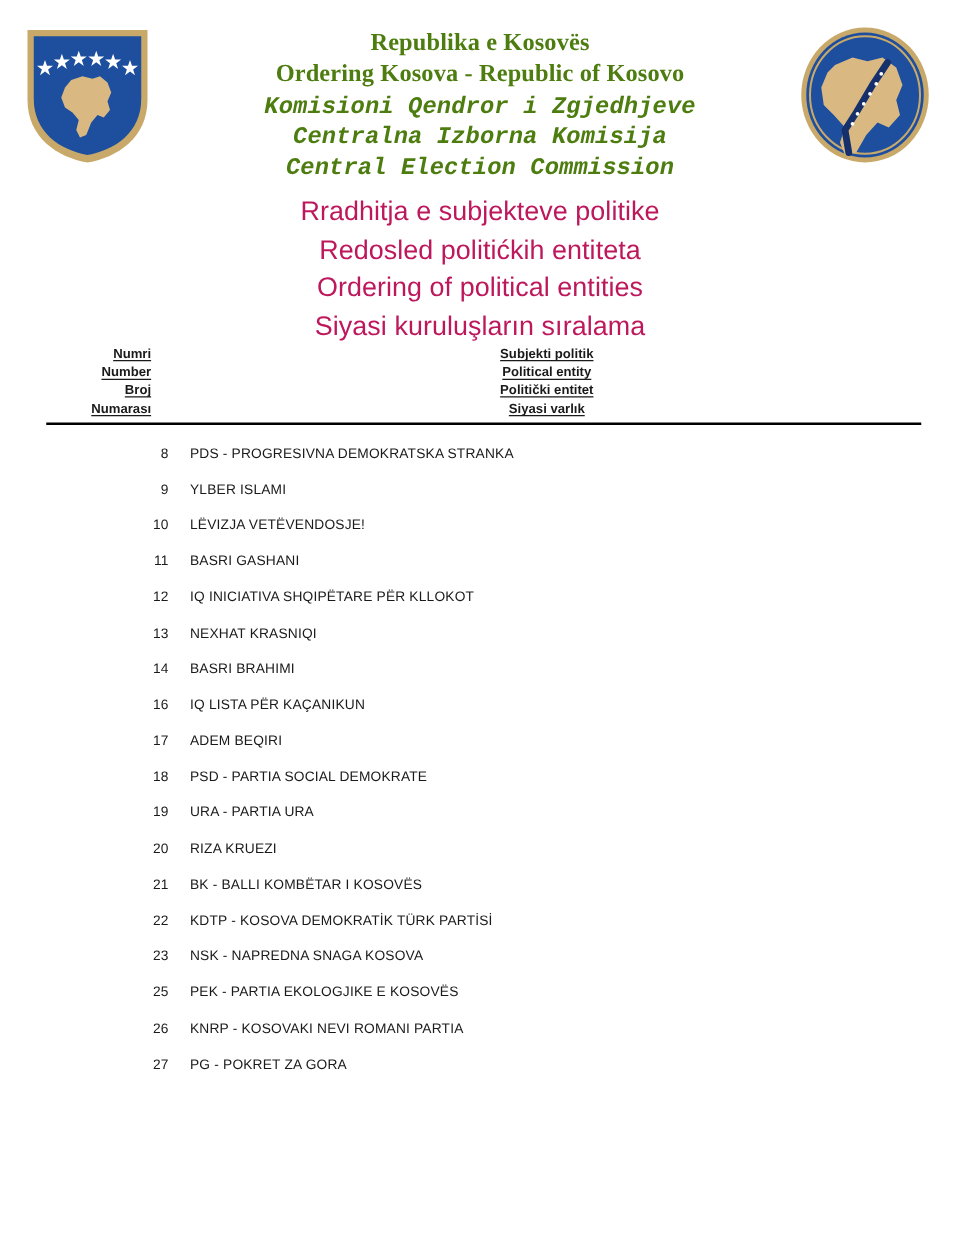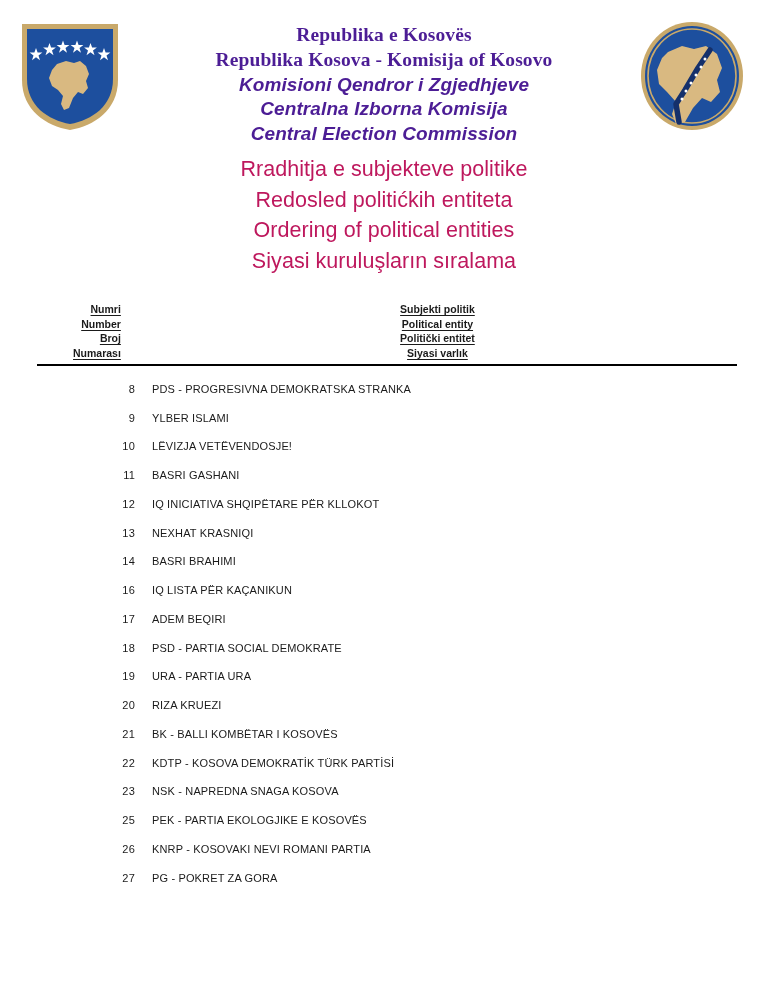--- a/index.html
+++ b/index.html
@@ -31,30 +31,30 @@
   .header-text {
     position: absolute;
     left: 0;
     right: 0;
     top: 22px;
     text-align: center;
     line-height: 1.30;
   }
   .header-text .ln {
     display: block;
-    color: #4c1d95;
+    color: #4d7c0f;
   }
   .ln-serif-bold {
     font-family: "Liberation Serif", serif;
     font-weight: bold;
     font-size: 19.5px;
     letter-spacing: 0.1px;
   }
   .ln-serif-bolditalic {
-    font-family: Liberation Sans, sans-serif;
+    font-family: Liberation Mono, monospace;
     font-weight: bold;
     font-style: italic;
     font-size: 19px;
     letter-spacing: 0.1px;
   }
 
   
   .doc-title {
     margin-top: 14px;
     text-align: center;
@@ -62,21 +62,20 @@
   }
   .doc-title .tline {
     display: block;
     font-size: 21.5px;
     color: #be185d;
     letter-spacing: 0.05px;
   }
 
   
   .table-wrap {
-    margin-top: 26px;
     padding-left: 37px;
     padding-right: 31px;
   }
   .col-head {
     display: flex;
     align-items: flex-start;
     font-size: 10.5px;
     font-weight: bold;
     line-height: 1.40;
   }
@@ -140,21 +139,21 @@
       <polygon points="74.5,25 76.1,29.6 80.9,29.6 77,32.5 78.5,37.2 74.5,34.2 70.5,37.2 72,32.5 68.1,29.6 72.9,29.6"></polygon>
       <polygon points="88,30 89.6,34.6 94.4,34.6 90.5,37.5 92,42.2 88,39.2 84,42.2 85.5,37.5 81.6,34.6 86.4,34.6"></polygon>
     </g>
     <path d="M41 46 L50 43 L58 45 L64 43 L70 48 L73 56 L70 63 L72 70
              L67 76 L62 74 L57 80 L53 90 L48 92 L45 86 L47 78 L42 72
              L36 68 L33 60 L36 52 Z" fill="#d9b981"></path>
   </svg>
 
   <div class="header-text">
     <span class="ln ln-serif-bold">Republika e Kosovës</span>
-    <span class="ln ln-serif-bold">Republika Kosova - Komisija of Kosovo</span>
+    <span class="ln ln-serif-bold">Ordering Kosova - Republic of Kosovo</span>
     <span class="ln ln-serif-bolditalic">Komisioni Qendror i Zgjedhjeve</span>
     <span class="ln ln-serif-bolditalic">Centralna Izborna Komisija</span>
     <span class="ln ln-serif-bolditalic">Central Election Commission</span>
   </div>
 
   <svg class="emblem emblem-right" viewBox="0 0 108 116">
     <ellipse cx="54" cy="58" rx="51" ry="54" fill="#c9a96a"></ellipse>
     <ellipse cx="54" cy="58" rx="47" ry="50" fill="#1d4f9e"></ellipse>
     <ellipse cx="54" cy="58" rx="44" ry="47" fill="none" stroke="#c9a96a" stroke-width="1.6"></ellipse>
     <path d="M30 34 L44 28 L56 31 L68 28 L79 36 L84 50 L79 62 L82 74

